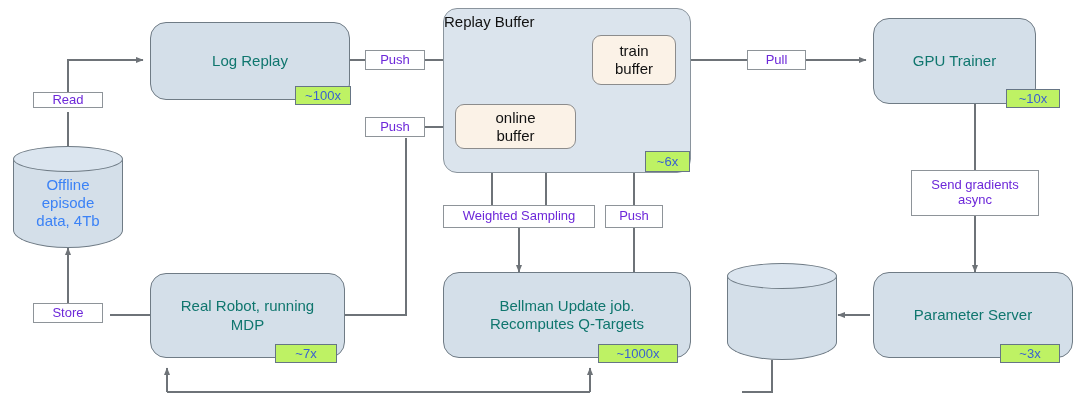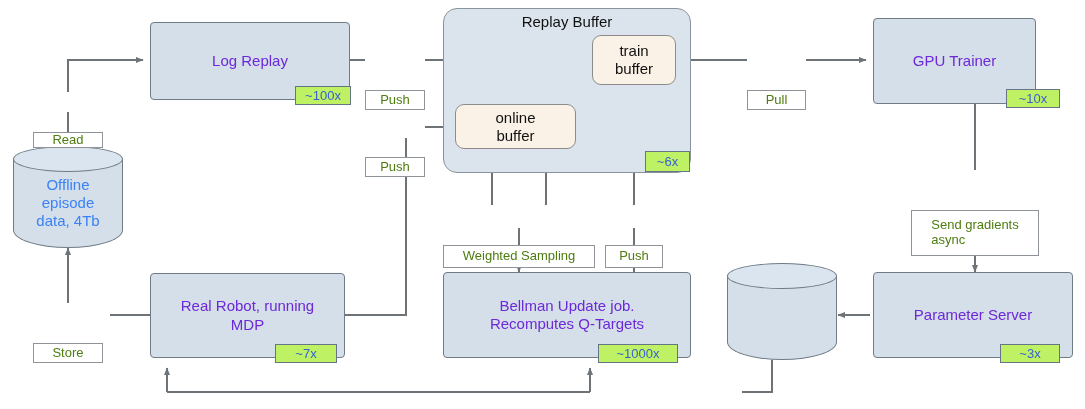--- a/index.html
+++ b/index.html
@@ -24,26 +24,26 @@
     width: 1085px;
     height: 409px;
   }
 
   
   .node {
     position: absolute;
     box-sizing: border-box;
     background: #d4dfe9;
     border: 1.6px solid #6f7b85;
-    border-radius: 4px;
-    display: flex;
-    align-items: center;
-    justify-content: center;
-    text-align: center;
-    color: #6d28d9;
+    border-radius: 16px;
+    display: flex;
+    align-items: center;
+    justify-content: center;
+    text-align: center;
+    color: #0f766e;
     font-size: 15px;
     line-height: 1.22;
     z-index: 3;
   }
   .node .node-label {
     padding: 0 8px;
     white-space: pre-line;
   }
 
   
@@ -53,21 +53,21 @@
     background: #dbe4ed;
     border: 1.6px solid #8a949d;
     border-radius: 14px;
     z-index: 2;
   }
   .container-title {
     position: absolute;
     top: 4px;
     left: 0;
     width: 100%;
-    text-align: center;
+    text-align: left;
     font-size: 15px;
     color: #111111;
   }
 
   
   .buffer {
     position: absolute;
     box-sizing: border-box;
     background: #fbf2e7;
     border: 1.4px solid #8c8c8c;
@@ -96,29 +96,29 @@
     justify-content: center;
     z-index: 6;
   }
 
   
   .edge-label {
     position: absolute;
     box-sizing: border-box;
     background: #ffffff;
     border: 1.3px solid #8e9499;
-    color: #4d7c0f;
+    color: #6d28d9;
     font-size: 13px;
     display: flex;
     align-items: center;
     justify-content: center;
+    text-align: center;
     line-height: 1.15;
     white-space: pre-line;
     z-index: 7;
-    margin-top: 40px;
   }
 
   
   .cylinder {
     position: absolute;
     z-index: 3;
   }
   .cyl-body {
     position: absolute;
     left: 0;

